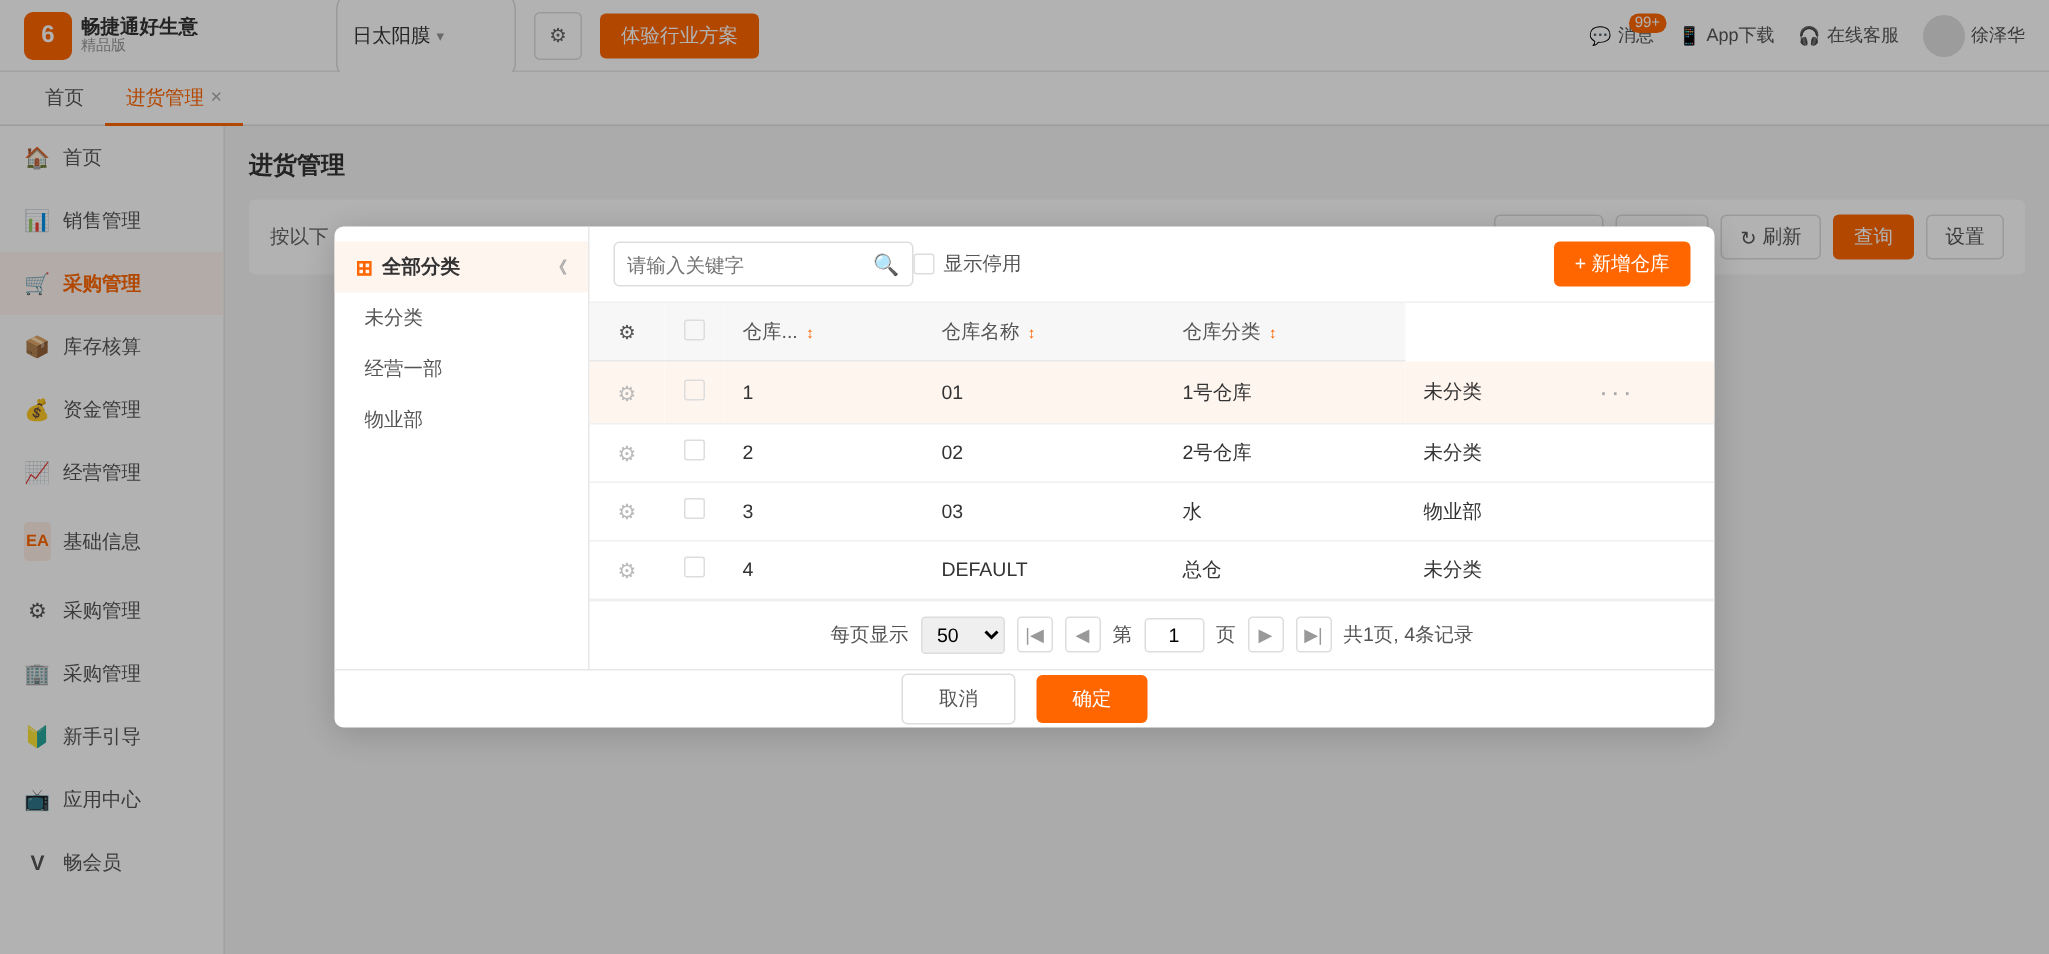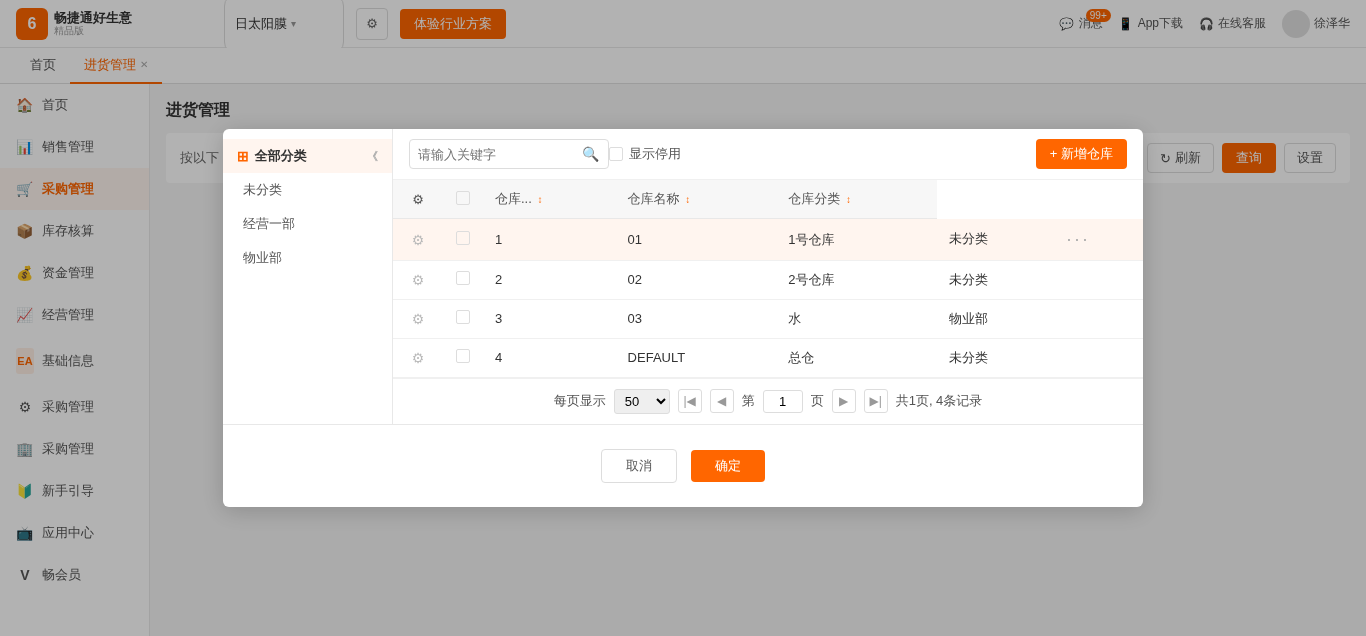--- a/index.html
+++ b/index.html
@@ -91,21 +91,21 @@
     .ellipsis-btn { background: none; border: none; cursor: pointer; color: #aaa; font-size: 18px; letter-spacing: 2px; }
 
     
     .modal-footer-table { display: flex; align-items: center; justify-content: center; padding: 10px 16px; border-top: 1px solid #f0f0f0; gap: 8px; font-size: 13px; color: #555; }
     .page-size-select { border: 1px solid #ddd; border-radius: 3px; padding: 3px 6px; font-size: 13px; cursor: pointer; }
     .page-btn { width: 24px; height: 24px; border: 1px solid #ddd; border-radius: 3px; background: #fff; cursor: pointer; display: flex; align-items: center; justify-content: center; color: #999; font-size: 12px; }
     .page-input { width: 40px; border: 1px solid #ddd; border-radius: 3px; padding: 3px 6px; text-align: center; font-size: 13px; }
     .page-info { color: #555; }
 
     
-    .modal-actions { display: flex; justify-content: center; align-items: center; gap: 14px; padding: 24px 20px; border-top: 1px solid #e8e8e8; }
+    .modal-actions { display: flex; justify-content: center; align-items: center; gap: 14px; padding: 2px 20px; border-top: 1px solid #e8e8e8; }
     .btn-cancel { background: #fff; color: #555; border: 1px solid #ddd; border-radius: 4px; padding: 7px 24px; cursor: pointer; font-size: 13px; }
     .btn-confirm { background: #f60; color: #fff; border: none; border-radius: 4px; padding: 7px 24px; cursor: pointer; font-size: 13px; }
   </style>
 </head>
 <body>
 
 <div class="app-wrapper">
 
   <div class="top-header">
     <div class="brand-logo">

